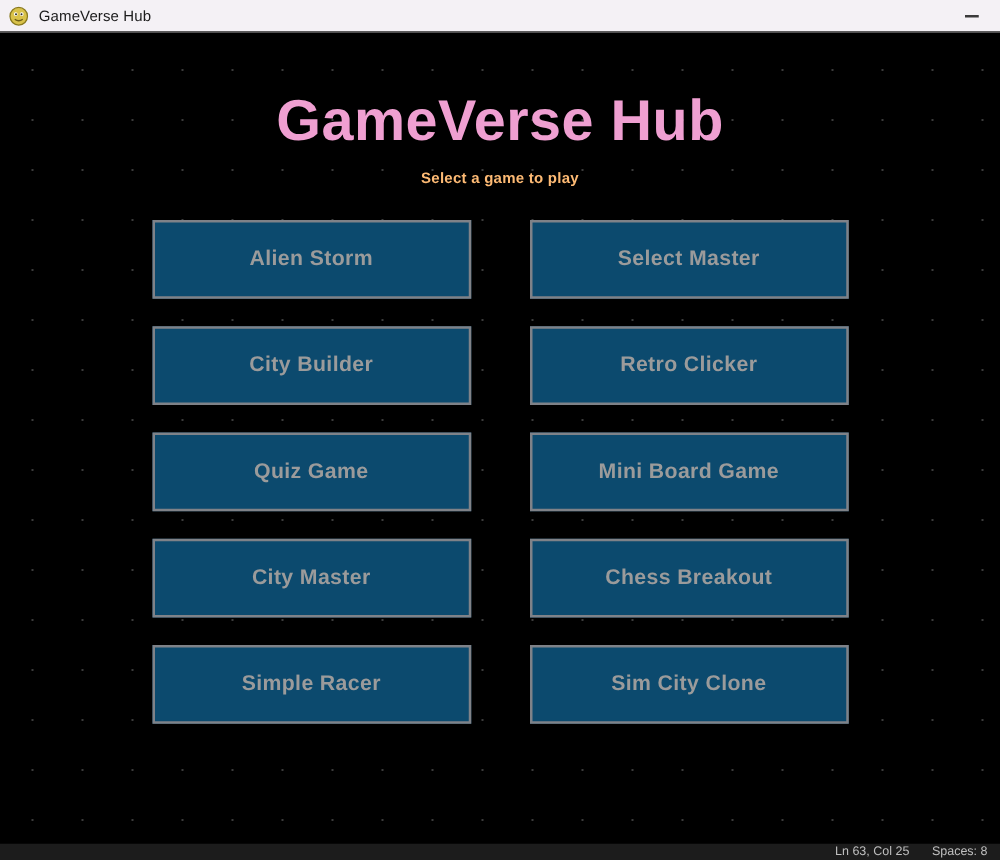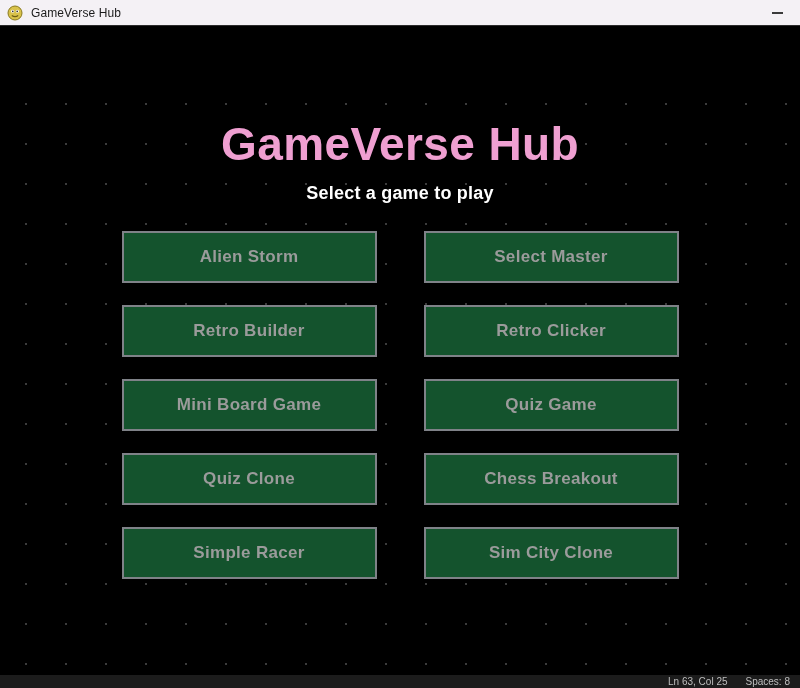--- a/index.html
+++ b/index.html
@@ -17,21 +17,20 @@
 
   
   #app-window {
     position: absolute;
     left: 0; top: 0;
     width: 800px;
     height: 688px;
     display: flex;
     flex-direction: column;
     overflow: hidden;
-    gap: 48px;
   }
 
   
   #title-bar {
     height: 26px;
     min-height: 26px;
     background: #f4f1f5;
     border-bottom: 1px solid #2b2b2b;
     display: flex;
     align-items: center;
@@ -98,43 +97,43 @@
   #hero-title {
     font-size: 46px;
     font-weight: bold;
     color: #ef9fd1;
     line-height: 1.02;
     letter-spacing: 0.4px;
     margin: 0;
     font-family: "Liberation Sans", sans-serif;
   }
   #hero-subtitle {
-    font-size: 18px;
+    font-size: 12px;
     font-weight: bold;
-    color: #ffffff;
+    color: #fdba74;
     margin: 15px 0 12px 0;
     letter-spacing: 0.2px;
     font-family: "Liberation Sans", sans-serif;
   }
 
   
   #game-grid {
     position: relative;
     margin-top: 27px;
     padding: 0 88px;
     display: grid;
     grid-template-columns: 255px 255px;
     column-gap: 47px;
     row-gap: 22px;
     justify-content: center;
   }
   .game-button {
-    height: 52px;
+    height: 63px;
     box-sizing: border-box;
-    background: #14532d;
+    background: #0c4a6e;
     border: 2px solid #7f8288;
     color: #9b9b9b;
     font-size: 17px;
     font-weight: bold;
     font-family: "Liberation Sans", sans-serif;
     letter-spacing: 0.3px;
     display: flex;
     align-items: center;
     justify-content: center;
     cursor: pointer;
@@ -191,25 +190,25 @@
     <div id="dot-grid"></div>
 
     <div id="hero">
       <h1 id="hero-title">GameVerse Hub</h1>
       <p id="hero-subtitle">Select a game to play</p>
     </div>
 
     <div id="game-grid">
       <div class="game-button">Alien Storm</div>
       <div class="game-button">Select Master</div>
-      <div class="game-button">Retro Builder</div>
+      <div class="game-button">City Builder</div>
       <div class="game-button">Retro Clicker</div>
+      <div class="game-button">Quiz Game</div>
       <div class="game-button">Mini Board Game</div>
-      <div class="game-button">Quiz Game</div>
-      <div class="game-button">Quiz Clone</div>
+      <div class="game-button">City Master</div>
       <div class="game-button">Chess Breakout</div>
       <div class="game-button">Simple Racer</div>
       <div class="game-button">Sim City Clone</div>
     </div>
   </div>
 </div>
 
 <div id="status-strip">
   <span class="status-item">Ln 63, Col 25</span>
   <span class="status-item">Spaces: 8</span>

